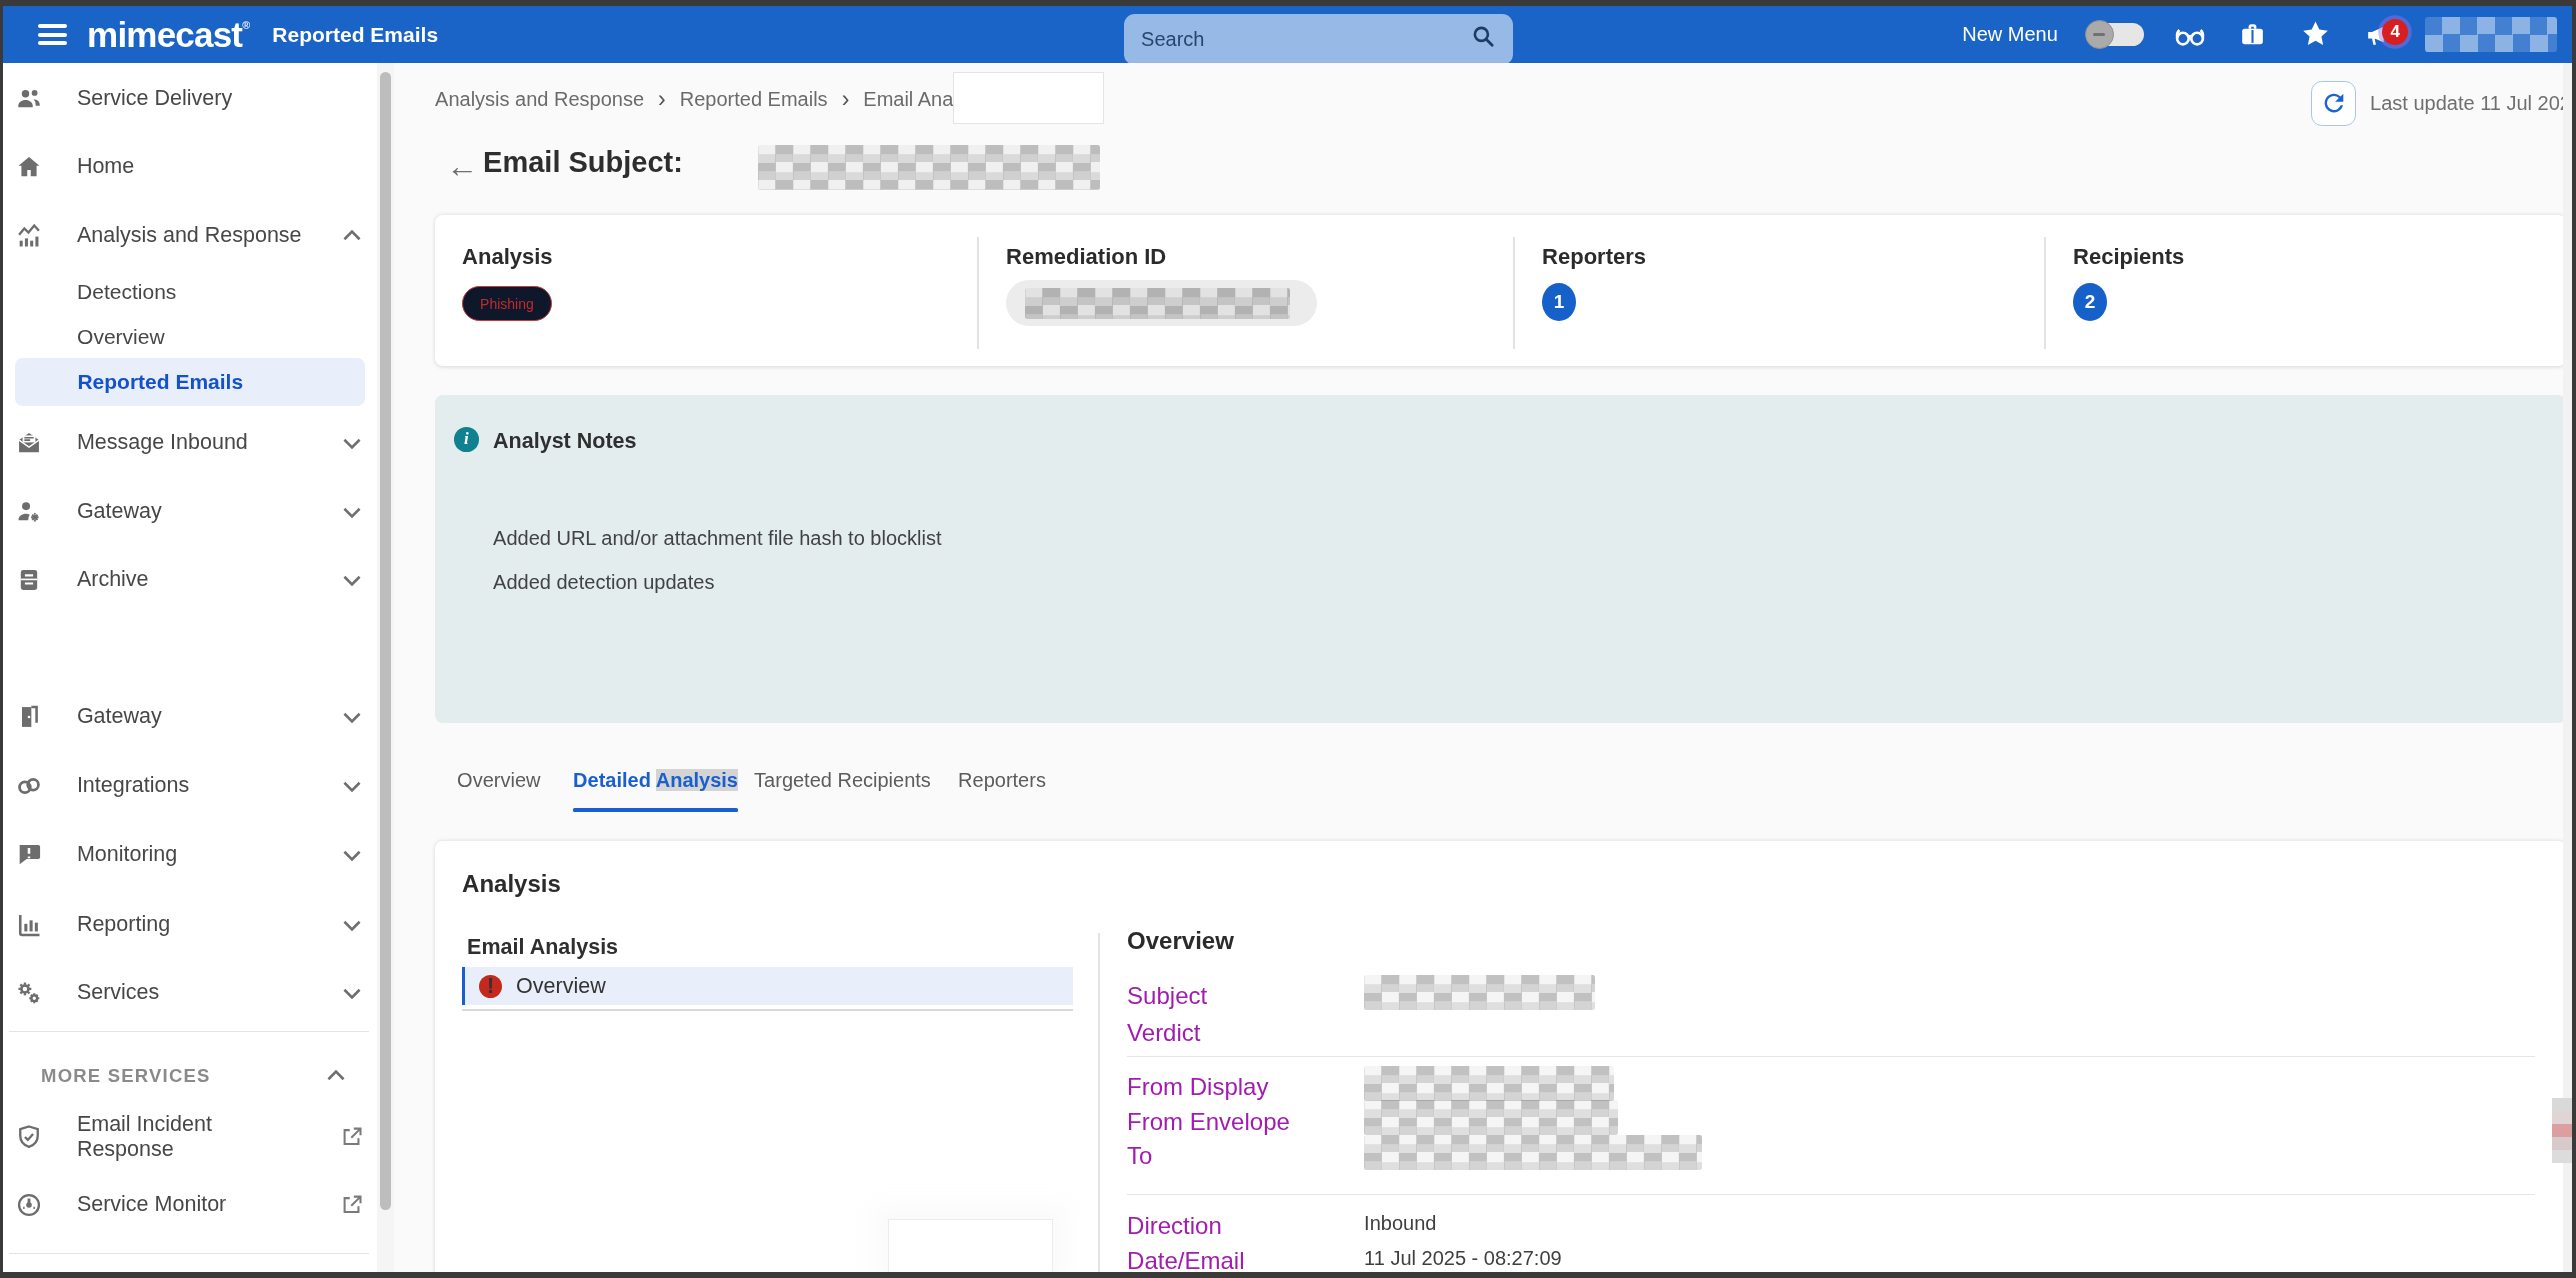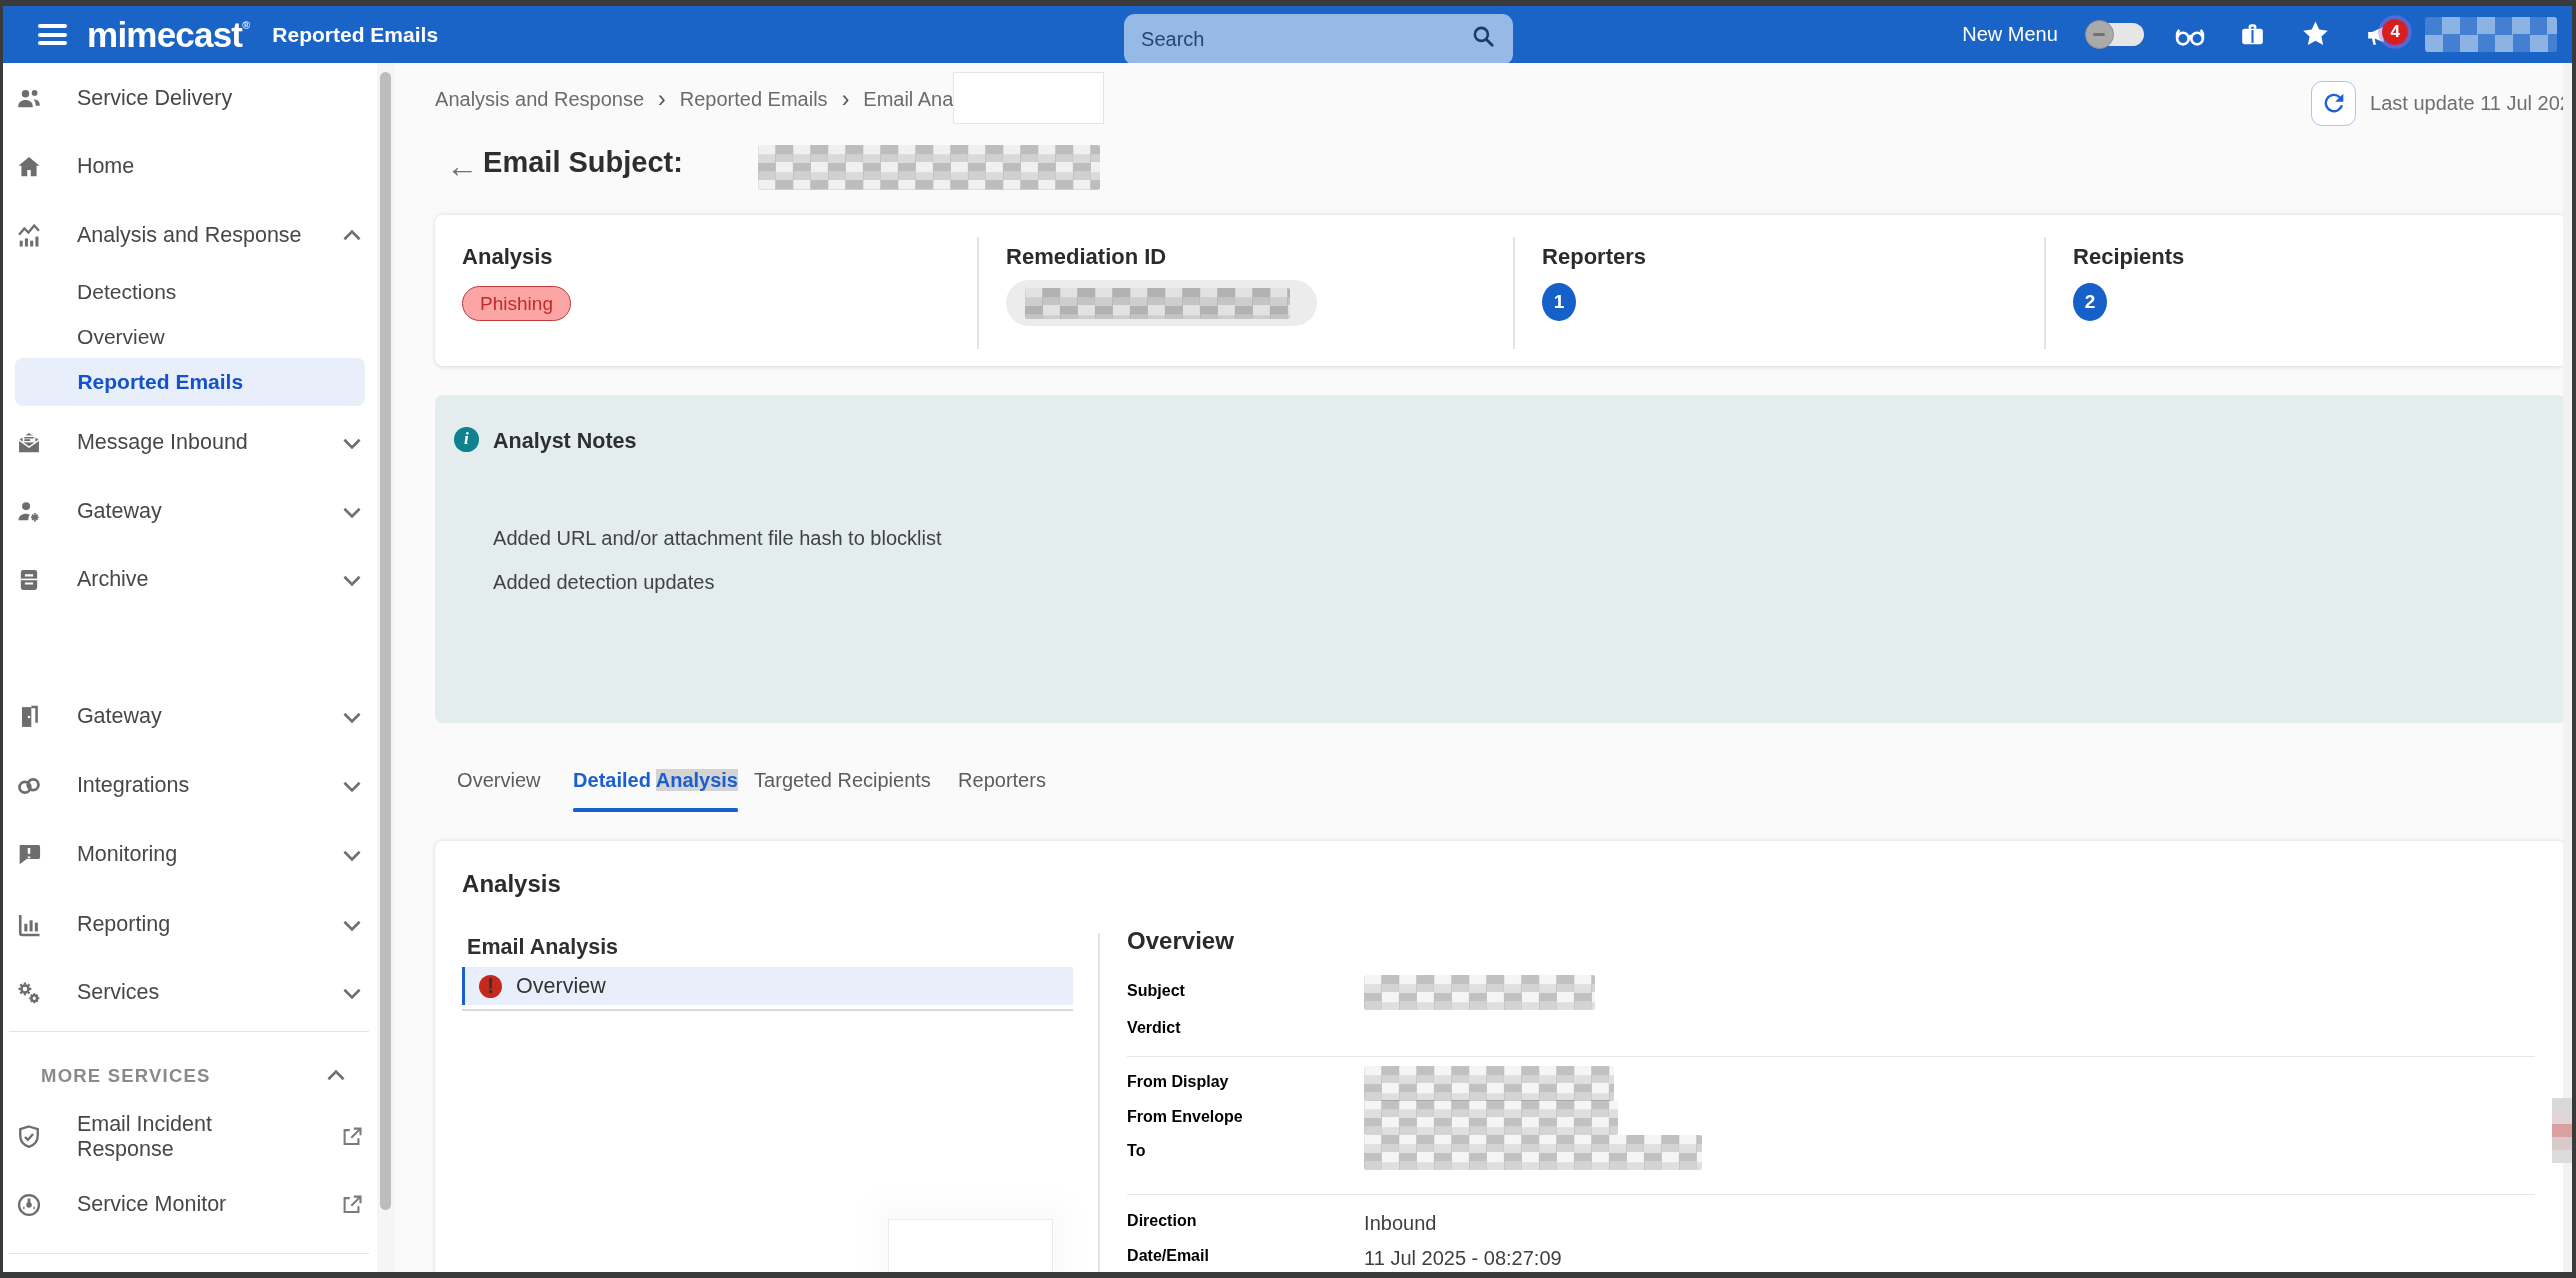--- a/index.html
+++ b/index.html
@@ -59,21 +59,21 @@
   .backarrow{position:absolute;left:52px;top:82px;font-size:32px;color:#6f6f6f;cursor:pointer;line-height:43px;}
   .pagetitle{position:absolute;left:89px;top:83px;font-size:29px;font-weight:700;color:#2e2e2e;}
   .px{background:
       repeating-conic-gradient(rgba(0,0,0,.17) 0% 25%, rgba(0,0,0,.04) 0% 50%) 0 0/35px 35px,
       repeating-conic-gradient(rgba(0,0,0,.09) 0% 25%, rgba(0,0,0,0) 0% 50%) 17.7px 9.2px/35px 35px;
       border-radius:2.3px;}
   .card{position:absolute;background:#fff;border-radius:7.7px;box-shadow:0 0.8px 4.6px rgba(0,0,0,.14);}
   .sec-title{position:absolute;top:29px;font-size:22px;font-weight:600;color:#2b2b2b;}
   .vdiv{position:absolute;top:21.5px;bottom:17px;width:1.5px;background:#e3e3e3;}
   .pill-red{position:absolute;top:71px;height:35px;padding:0 17px;border:1.5px solid #c43a3a;border-radius:17.7px;
-            color:#c22b2b;font-size:19px;display:flex;align-items:center;background:#fca5a5;}
+            color:#c22b2b;font-size:14px;display:flex;align-items:center;background:#0f172a;}
   .rem-pill{position:absolute;top:65px;width:311px;height:46px;background:#ececec;border-radius:23px;}
   .rem-pill .px{position:absolute;left:18.5px;top:7.7px;width:265px;height:31px;}
   .cnt-badge{position:absolute;top:68px;width:34px;height:38px;border-radius:50%;background:#1660ca;color:#fff;
              font-size:19px;font-weight:600;display:flex;align-items:center;justify-content:center;}
   .notes{position:absolute;left:41px;top:332px;width:2131px;height:328px;background:#e4edee;border-radius:7.7px;}
   .info-ico{position:absolute;left:19px;top:32px;width:24.6px;height:24.6px;border-radius:50%;background:#10818e;color:#fff;
             font-size:17px;font-weight:700;font-family:"Liberation Serif",serif;font-style:italic;
             display:flex;align-items:center;justify-content:center;}
   .notes-title{position:absolute;left:58px;top:34px;font-size:21.5px;font-weight:600;color:#2f2f2f;}
   .note-line{position:absolute;left:58px;font-size:20px;color:#424242;}
@@ -84,21 +84,21 @@
   .apanel-title{position:absolute;left:27px;top:29px;font-size:24px;font-weight:600;color:#2b2b2b;}
   .list-title{position:absolute;left:32px;top:94px;font-size:21.5px;font-weight:600;color:#2f2f2f;}
   .list-row{position:absolute;left:27px;top:126px;width:611px;height:38px;background:#e9effa;border-left:3.8px solid #1a5fd0;
             display:flex;align-items:center;gap:14px;padding-left:14px;cursor:pointer;}
   .alert-ico{width:23px;height:23px;border-radius:50%;background:#c5281c;color:#fff;font-size:16px;font-weight:700;
              display:flex;align-items:center;justify-content:center;flex:none;}
   .list-row span{font-size:21.5px;color:#333;}
   .list-div{position:absolute;left:27px;top:168px;width:611px;height:1.5px;background:#d9d9d9;}
   .col-sep{position:absolute;left:663px;top:92px;bottom:14px;width:1.5px;background:#e3e3e3;}
   .ov-title{position:absolute;left:692px;top:86px;font-size:24px;font-weight:600;color:#2b2b2b;}
-  .fld-l{position:absolute;left:692px;font-size:16px;font-weight:700;color:#000000;}
+  .fld-l{position:absolute;left:692px;font-size:24px;font-weight:400;color:#a21caf;}
   .fld-v{position:absolute;left:929px;font-size:20px;color:#3f3f3f;}
   .h-div{position:absolute;left:692px;width:1408px;height:0.8px;background:#e6e6e6;}
   .popup{position:absolute;left:494px;top:1156px;width:165px;height:55px;background:#fff;border:0.8px solid #ececec;
          box-shadow:0 0 21.5px 14px rgba(250,250,250,.95);z-index:5;}
   .main-scroll{position:absolute;top:57px;right:0;width:9.2px;bottom:0;background:#f2f2f2;}
   .scroll-redact{position:absolute;right:0;top:1092px;width:20px;height:65px;display:flex;flex-direction:column;z-index:9;}
   .scroll-redact div{flex:1;}
   svg{display:block;}
 </style>
 </head>

